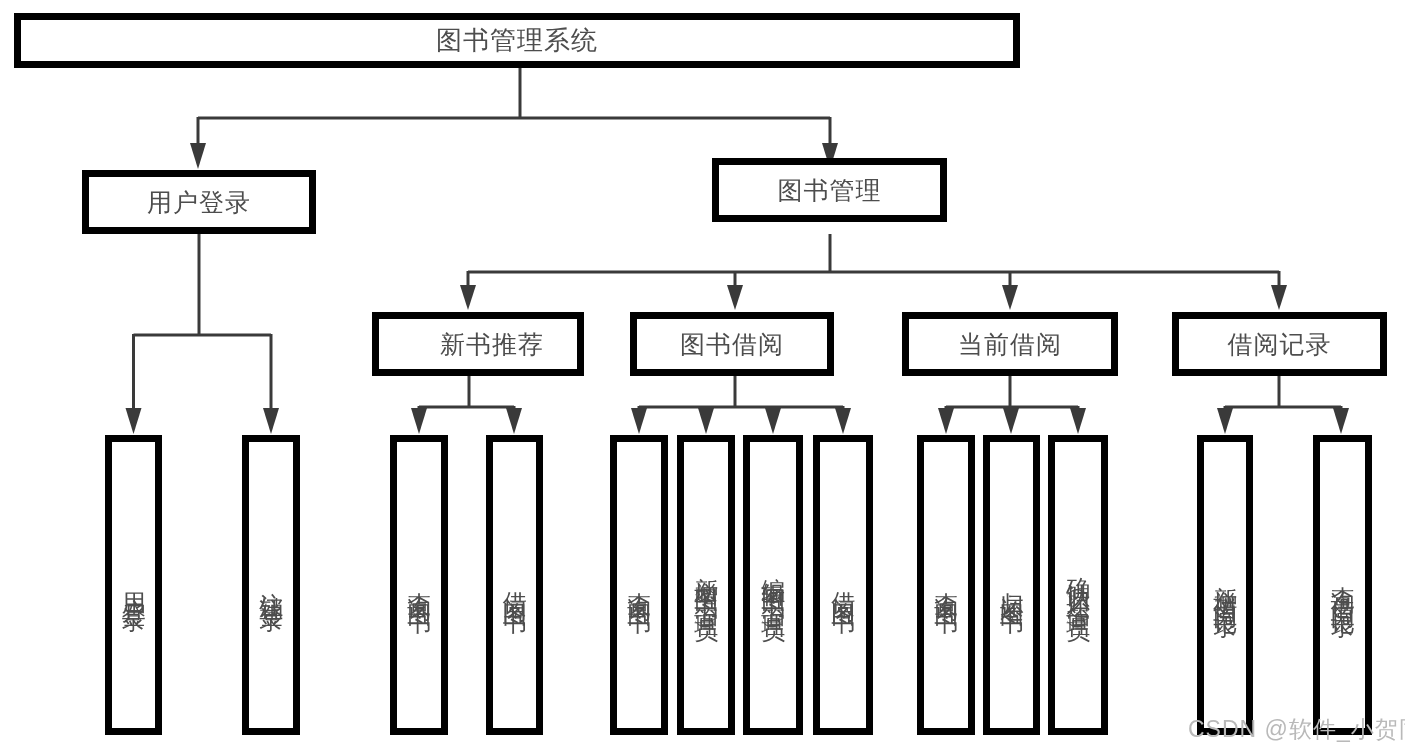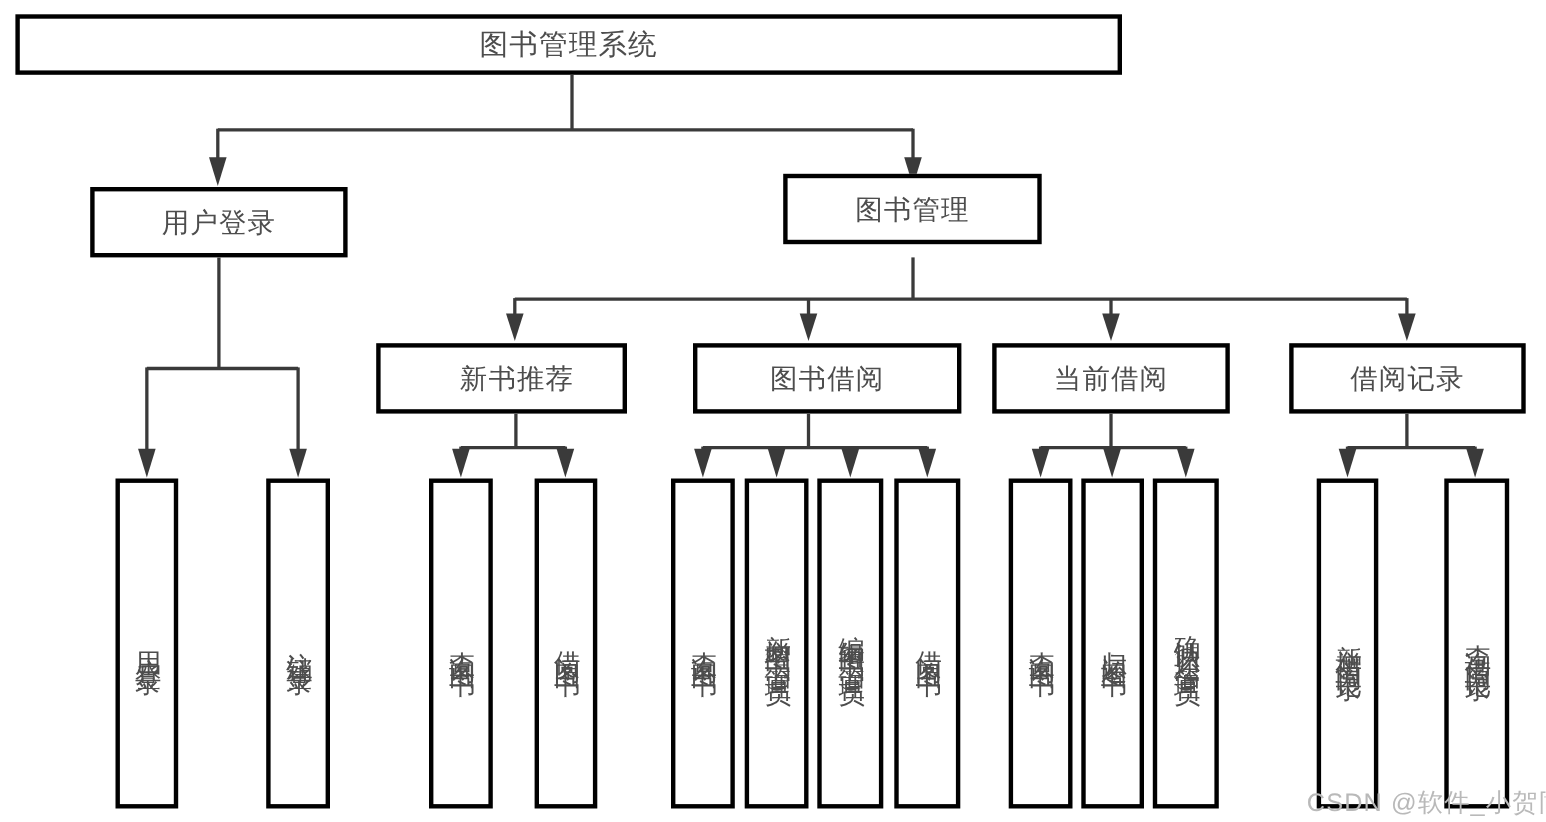--- a/index.html
+++ b/index.html
@@ -8,21 +8,21 @@
     width: 1405px; height: 747px;
     position: relative;
     font-family: "Liberation Sans", sans-serif;
     overflow: hidden;
   }
   #stage { position: absolute; left: 0; top: 0; width: 1405px; height: 747px; }
   svg.connectors { position: absolute; left: 0; top: 0; z-index: 1; }
   .box {
     position: absolute;
     background: #ffffff;
-    border: 4px solid #000000;
+    border: 7px solid #000000;
     display: flex; align-items: center; justify-content: center;
     color: #4d4d4d;
     z-index: 2;
   }
   .hbox { font-size: 25px; letter-spacing: 1px; white-space: nowrap; }
   .root { font-size: 26px; }
   .leaf { top: 435px; height: 300px; }
   .vtext {
     writing-mode: vertical-rl;
     text-orientation: mixed;
@@ -37,22 +37,22 @@
     font-size: 23px;
     letter-spacing: 1px;
     color: #b9b9b9;
     z-index: 3;
     white-space: nowrap;
   }
   
   #n-root        { left: 14px;   top: 13px;  width: 1006px; height: 55px; }
   #n-user-login  { left: 82px;   top: 170px; width: 234px;  height: 64px; }
   #n-book-mgmt   { left: 712px;  top: 158px; width: 235px;  height: 64px; }
-  #n-new-book    { left: 342px;  top: 312px; width: 228px;  height: 64px; padding-left: 28px; }
-  #n-book-borrow { left: 630px;  top: 312px; width: 244px;  height: 64px; }
+  #n-new-book    { left: 372px;  top: 312px; width: 212px;  height: 64px; padding-left: 28px; }
+  #n-book-borrow { left: 630px;  top: 312px; width: 204px;  height: 64px; }
   #n-current     { left: 902px;  top: 312px; width: 216px;  height: 64px; align-items: center; }
   #n-records     { left: 1172px; top: 312px; width: 215px;  height: 64px; }
   #l1  { left: 105px;  width: 57px; }
   #l2  { left: 242px;  width: 58px; }
   #l3  { left: 390px;  width: 58px; }
   #l4  { left: 486px;  width: 57px; }
   #l5  { left: 610px;  width: 58px; }
   #l6  { left: 677px;  width: 58px; }
   #l7  { left: 743px;  width: 60px; }
   #l8  { left: 813px;  width: 60px; }

